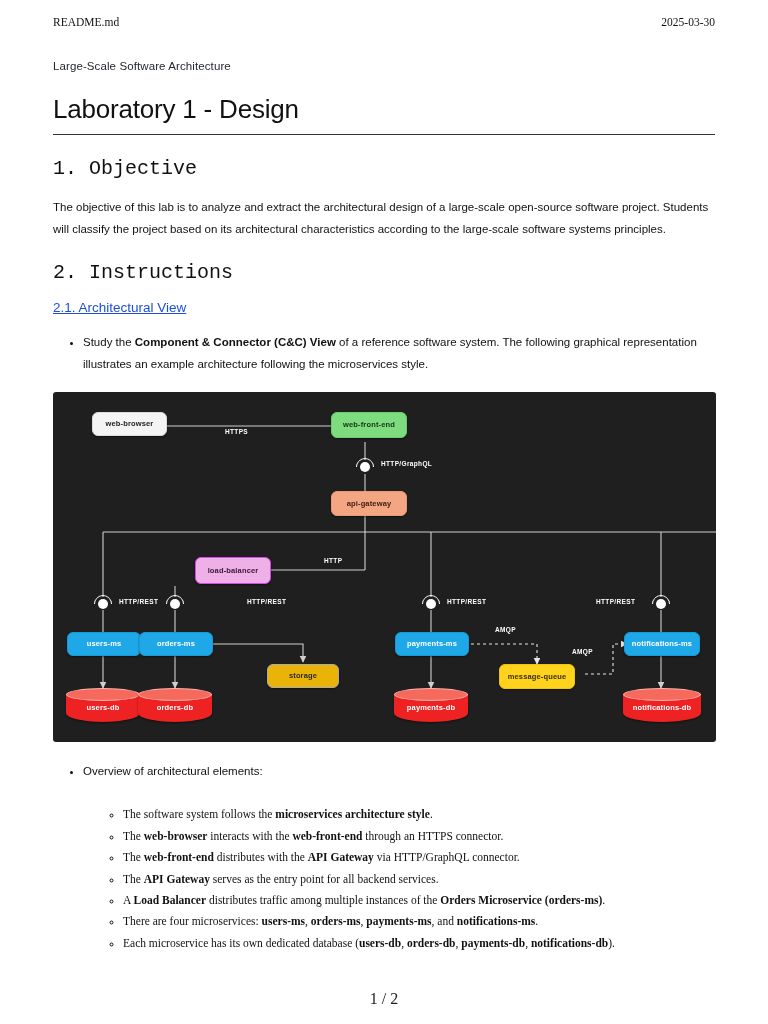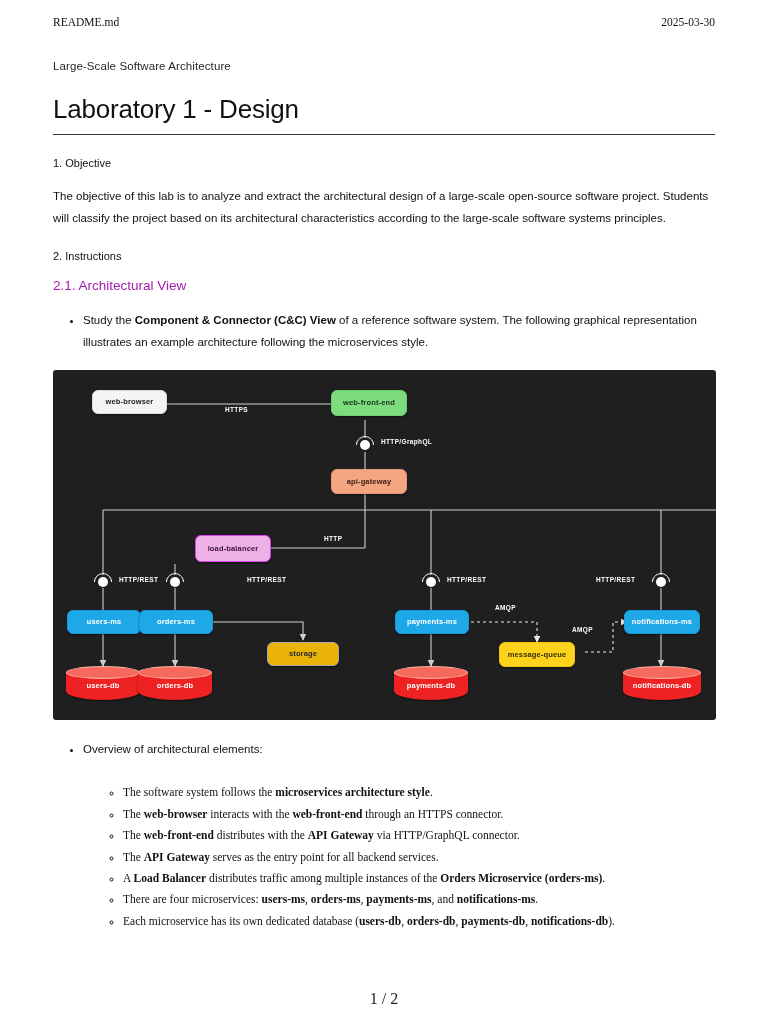--- a/index.html
+++ b/index.html
@@ -57,30 +57,32 @@
     letter-spacing: -.2px;
     color: #111;
   }
   .title-rule {
     height: 1px;
     background: #333;
     margin: 0 0 22px 0;
   }
 
   h2.sec {
-    font-size: 11px;
+    font-size: 20px;
     font-weight: 400;
     margin: 0 0 16px 0;
     color: #111;
+    font-family: Liberation Mono, monospace;
   }
   h3.subsec {
     font-size: 13.5px;
     font-weight: 400;
     margin: 0 0 16px 0;
-    color: #a21caf;
+    color: #1d4ed8;
+    text-decoration: underline;
   }
 
   p.para {
     font-size: 11.5px;
     line-height: 1.95;
     margin: 0 0 20px 0;
     color: #111;
   }
 
   ul.lvl1 {

